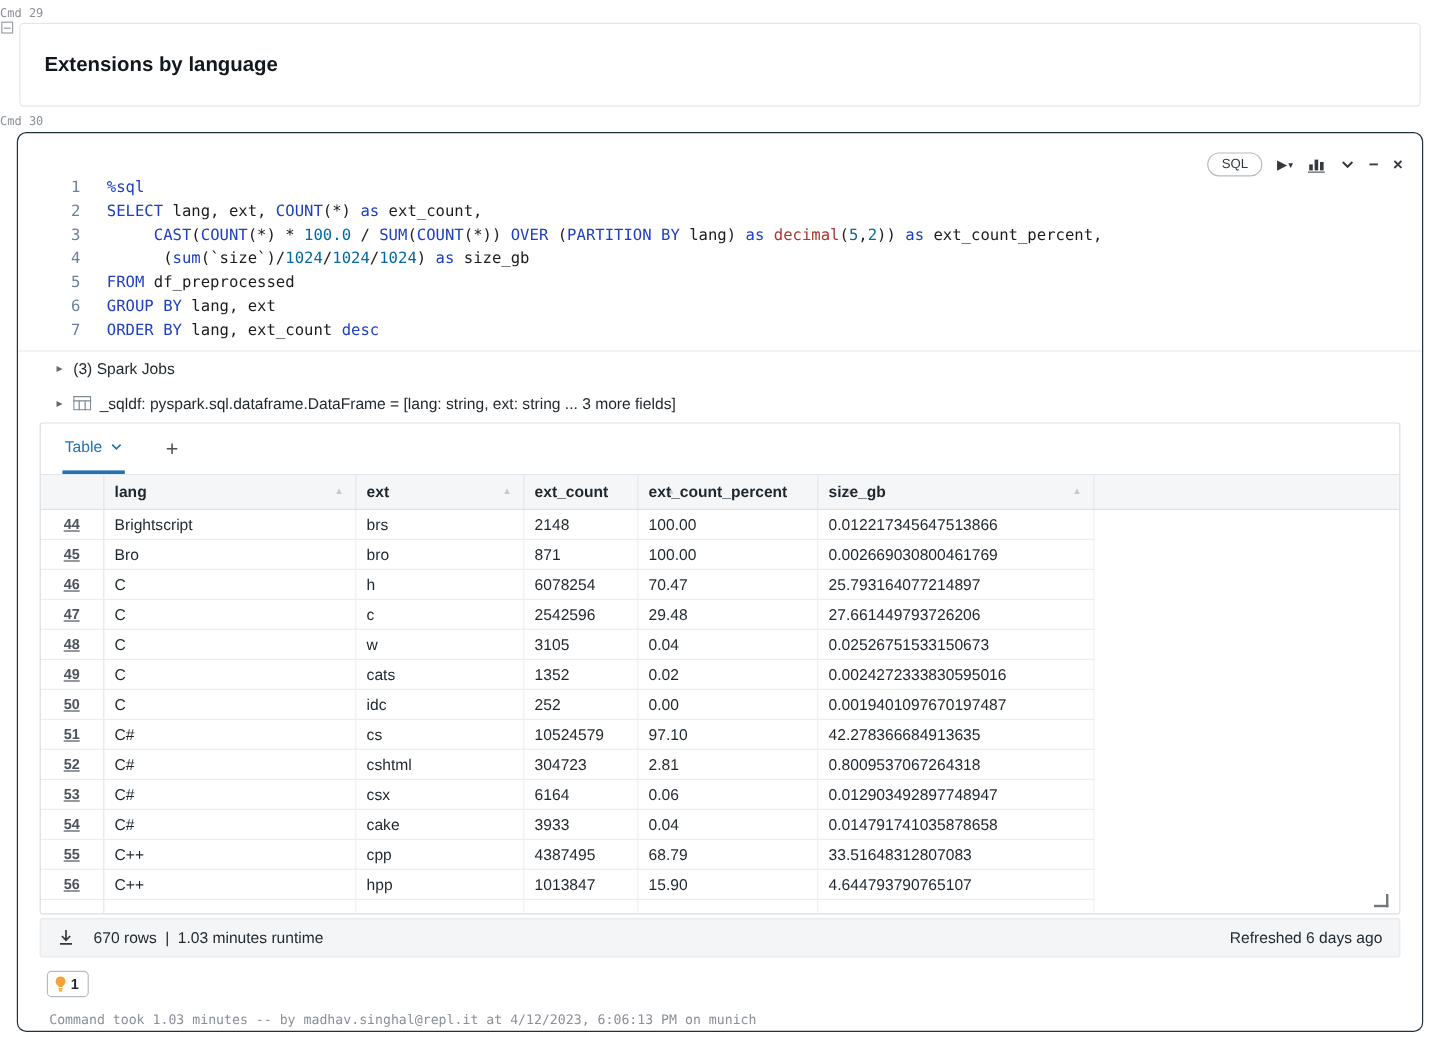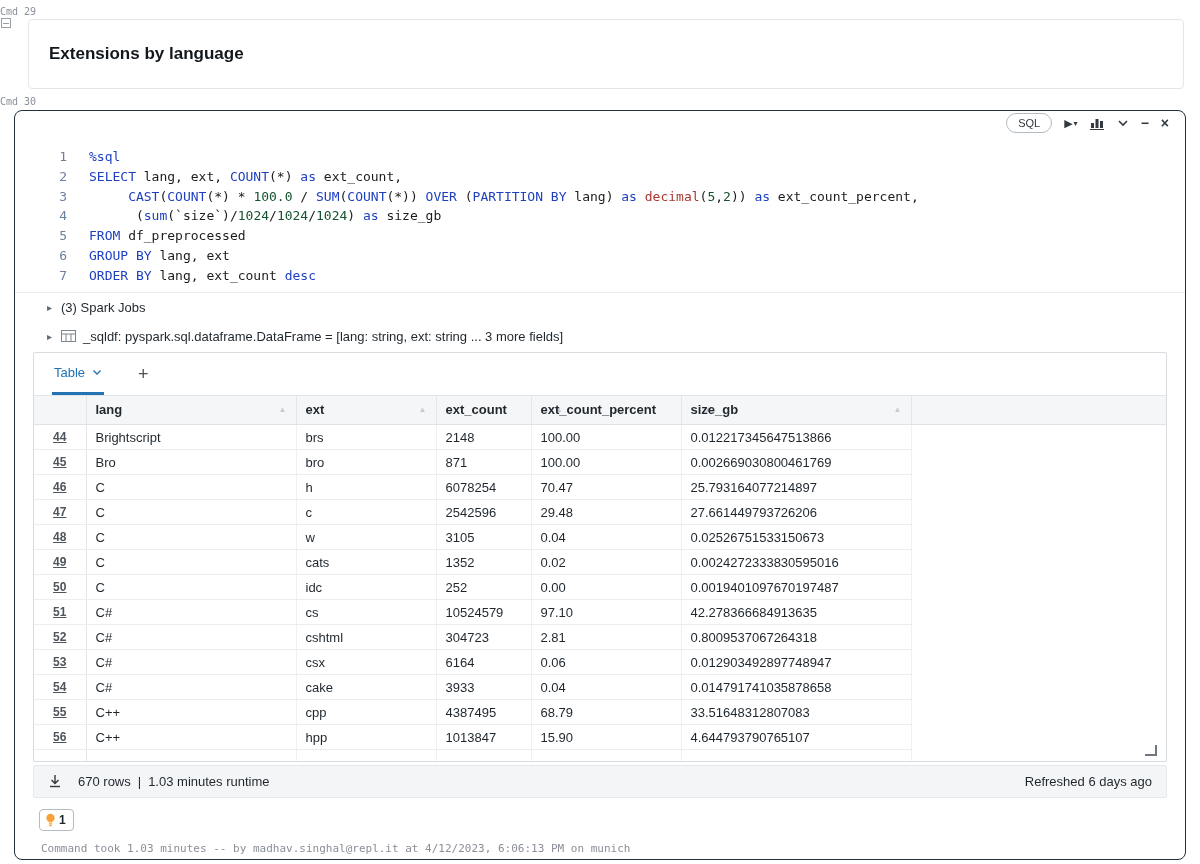--- a/index.html
+++ b/index.html
@@ -5,45 +5,45 @@
   * { margin:0; padding:0; box-sizing:border-box; }
   html,body { background:#fff; }
   body { width:1200px; height:864px; overflow:hidden; font-family:"Liberation Sans", sans-serif; color:#1f272d; position:relative; }
 
   .cmd-label { font:10px "DejaVu Sans Mono", monospace; color:#8a8f98; }
   .top-pad { height:6px; }
 
   .collapse-gutter { position:absolute; left:1px; top:18px; width:10px; height:10px; border:1px solid #9aa0a6; background:#fff; }
   .collapse-gutter::after { content:""; position:absolute; left:1px; right:1px; top:3.5px; border-top:1px solid #9aa0a6; }
 
-  .md-cell { margin:2px 16px 0 28px; height:70px; border:1px solid #e4e6e8; border-radius:4px; background:#fff; display:flex; align-items:center; padding:0 20px; }
+  .md-cell { margin:2px 16px 0 16px; height:70px; border:1px solid #e4e6e8; border-radius:4px; background:#fff; display:flex; align-items:center; padding:0 20px; }
   .md-cell h2 { font-size:17px; font-weight:700; color:#11171c; }
 
   .cmd30-label { margin-top:7px; }
 
   .code-cell { margin:3px 14px 0 14px; height:750px; border:1px solid #20313c; border-radius:8px; background:#fff; position:relative; }
 
   
-  .cell-toolbar { position:absolute; top:2px; right:16px; display:flex; gap:12px; }
+  .cell-toolbar { position:absolute; top:16px; right:16px; display:flex; gap:12px; }
   .sql-pill { height:20px; padding:0 11px; border:1px solid #b4bcc3; border-radius:10px; font-size:11px; color:#33393f; display:flex; align-items:center; background:#fff; }
   .tb-icon { display:flex; align-items:center; color:#33393f; cursor:pointer; }
   .play-wrap { display:flex; align-items:center; gap:1px; font-size:11px; color:#33393f; }
   .play-tri { font-size:11px; }
   .caret-sm { font-size:8px; }
   .minus-ic { font-size:14px; font-weight:700; }
   .x-ic { font-size:14px; font-weight:700; }
 
   
   .code-editor { margin-top:36px; font:13px/19.8px "DejaVu Sans Mono", monospace; }
   .code-line { display:flex; height:19.8px; }
   .line-num { width:52px; flex:none; text-align:right; color:#6b7f9e; }
   .line-body { padding-left:22px; white-space:pre; }
   .tok-p { color:#1c1c1c; }
   .tok-k { color:#1d3fc0; }
-  .tok-n { color:#14532d; }
+  .tok-n { color:#0369a1; }
   .tok-d { color:#aa3731; }
 
   
   .code-sep { margin-top:6px; border-top:1px solid #ececec; }
   .disclosure { height:29px; display:flex; align-items:center; padding-left:32px; font-size:13px; color:#1f272d; }
   .disc-tri { color:#606a72; font-size:10px; margin-right:9px; }
   .df-icon { margin-right:7px; display:flex; align-items:center; }
 
   
   .results-panel { margin:1px 18px 0 18px; height:410px; border:1px solid #d9dde1; border-radius:2px; overflow:hidden; position:relative; background:#fff; }

